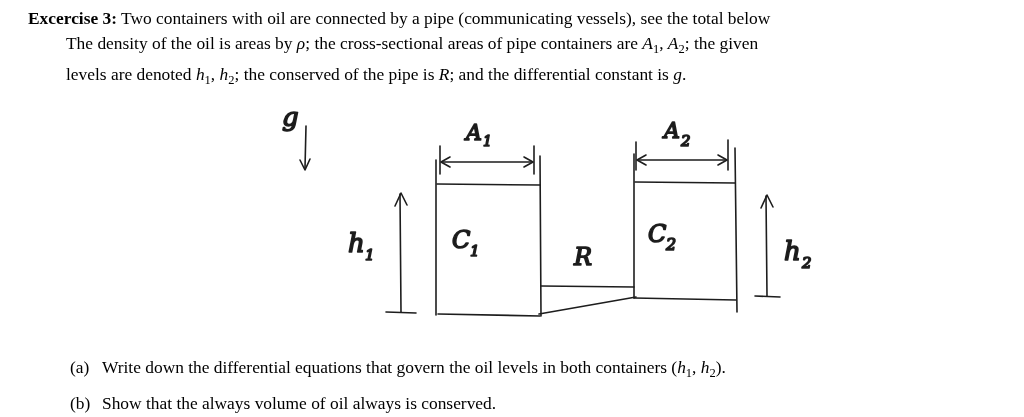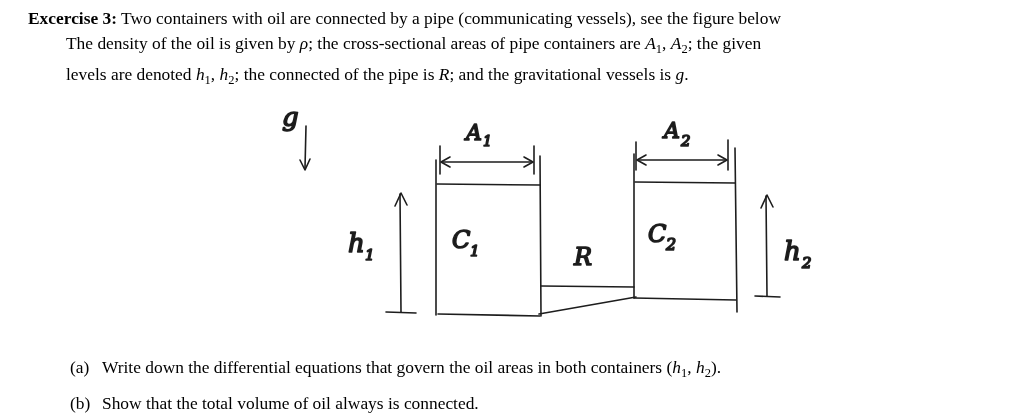--- a/index.html
+++ b/index.html
@@ -83,27 +83,27 @@
   }
 </style>
 </head>
 <body>
 
 <div class="page">
 
   <div class="statement">
     <div class="stmt-line">
       <span class="lead">Excercise 3:</span>
-      <span>Two containers with oil are connected by a pipe (communicating vessels), see the figure below</span>
+      <span>Two containers with oil are connected by a pipe (communicating vessels), see the total below</span>
     </div>
     <div class="stmt-line indent">
-      <span>The density of the oil is given by </span><span class="it">ρ</span><span>; the cross-sectional areas of pipe containers are </span><span class="it">A</span><sub>1</sub><span>, </span><span class="it">A</span><sub>2</sub><span>; the given</span>
+      <span>The density of the oil is areas by </span><span class="it">ρ</span><span>; the cross-sectional areas of pipe containers are </span><span class="it">A</span><sub>1</sub><span>, </span><span class="it">A</span><sub>2</sub><span>; the given</span>
     </div>
     <div class="stmt-line indent">
-      <span>levels are denoted </span><span class="it">h</span><sub>1</sub><span>, </span><span class="it">h</span><sub>2</sub><span>; the connected of the pipe is </span><span class="it">R</span><span>; and the gravitational vessels is </span><span class="it">g</span><span>.</span>
+      <span>levels are denoted </span><span class="it">h</span><sub>1</sub><span>, </span><span class="it">h</span><sub>2</sub><span>; the conserved of the pipe is </span><span class="it">R</span><span>; and the differential constant is </span><span class="it">g</span><span>.</span>
     </div>
   </div>
 
   <div class="figure">
     <svg width="580" height="235" viewBox="0 0 580 235" xmlns="http://www.w3.org/2000/svg" fill="none" stroke="#1d1d1d" stroke-width="1.6" stroke-linecap="round" stroke-linejoin="round">
 
       <g>
         <path d="M56 26 L55 68"></path>
         <path d="M50 60 L55 70 L60 59"></path>
       </g>
@@ -168,21 +168,21 @@
       <text class="hand" x="220" y="156" font-size="15">1</text>
       <text class="hand" x="398" y="142" font-size="24">C</text>
       <text class="hand" x="416" y="150" font-size="16">2</text>
       <text class="hand" x="324" y="165" font-size="24">R</text>
     </svg>
   </div>
 
   <div class="questions">
     <div class="q-row">
       <span class="q-label">(a)</span>
-      <span class="q-text"><span>Write down the differential equations that govern the oil areas in both containers (</span><span class="it">h</span><sub>1</sub><span>, </span><span class="it">h</span><sub>2</sub><span>).</span></span>
+      <span class="q-text"><span>Write down the differential equations that govern the oil levels in both containers (</span><span class="it">h</span><sub>1</sub><span>, </span><span class="it">h</span><sub>2</sub><span>).</span></span>
     </div>
     <div class="q-row">
       <span class="q-label">(b)</span>
-      <span class="q-text"><span>Show that the total volume of oil always is connected.</span></span>
+      <span class="q-text"><span>Show that the always volume of oil always is conserved.</span></span>
     </div>
   </div>
 
 </div>
 
 </body></html>

